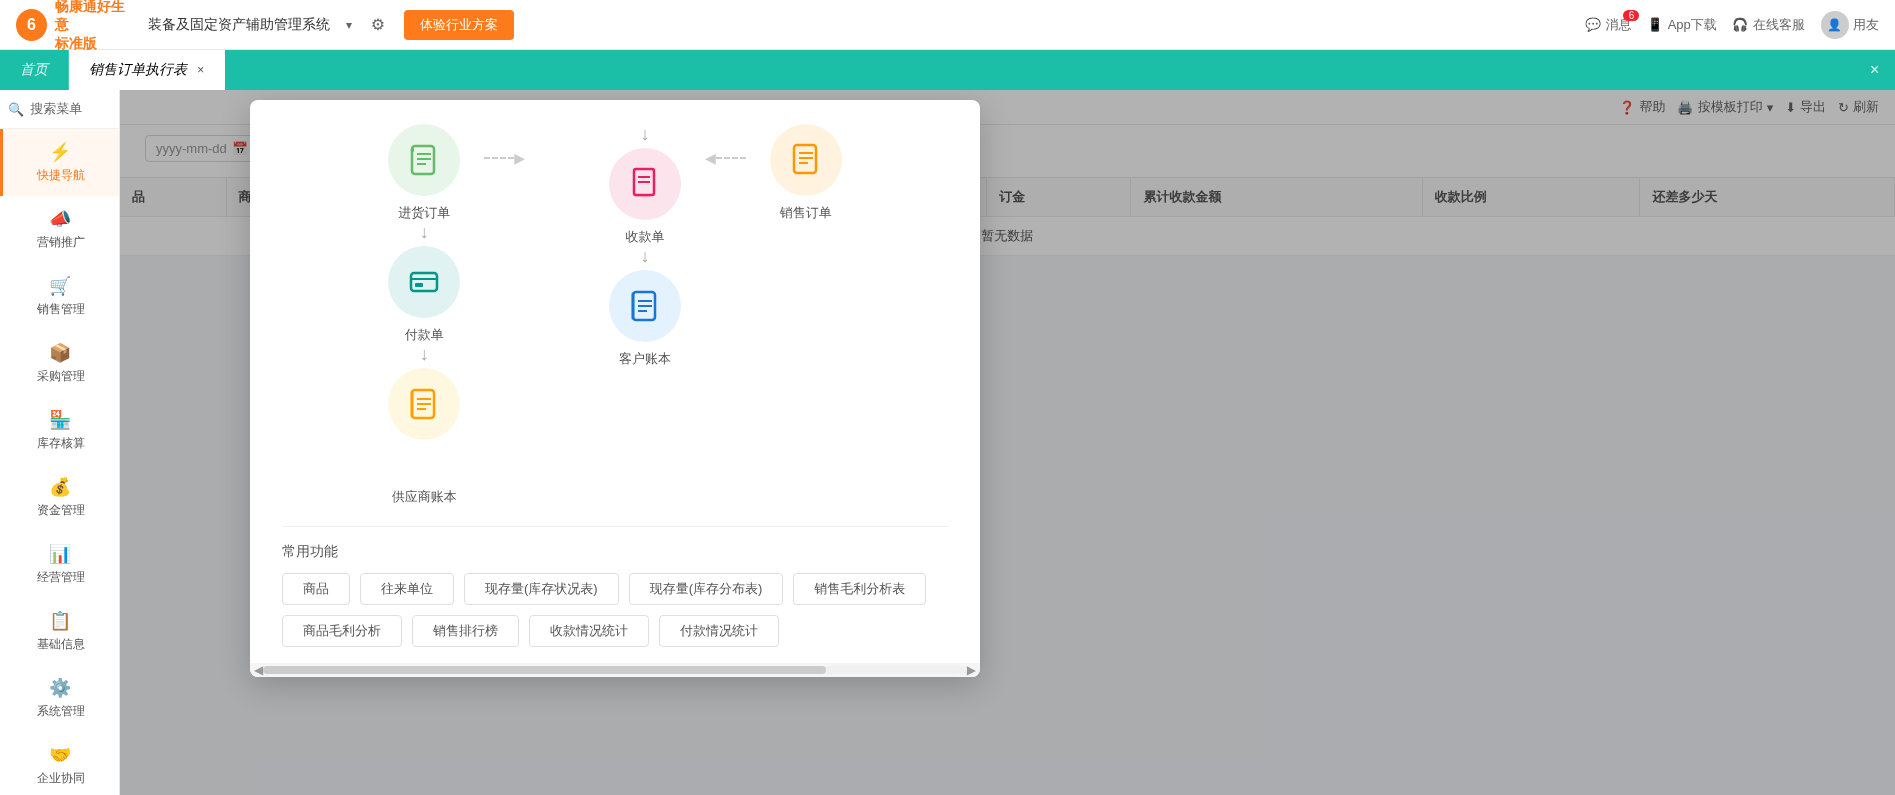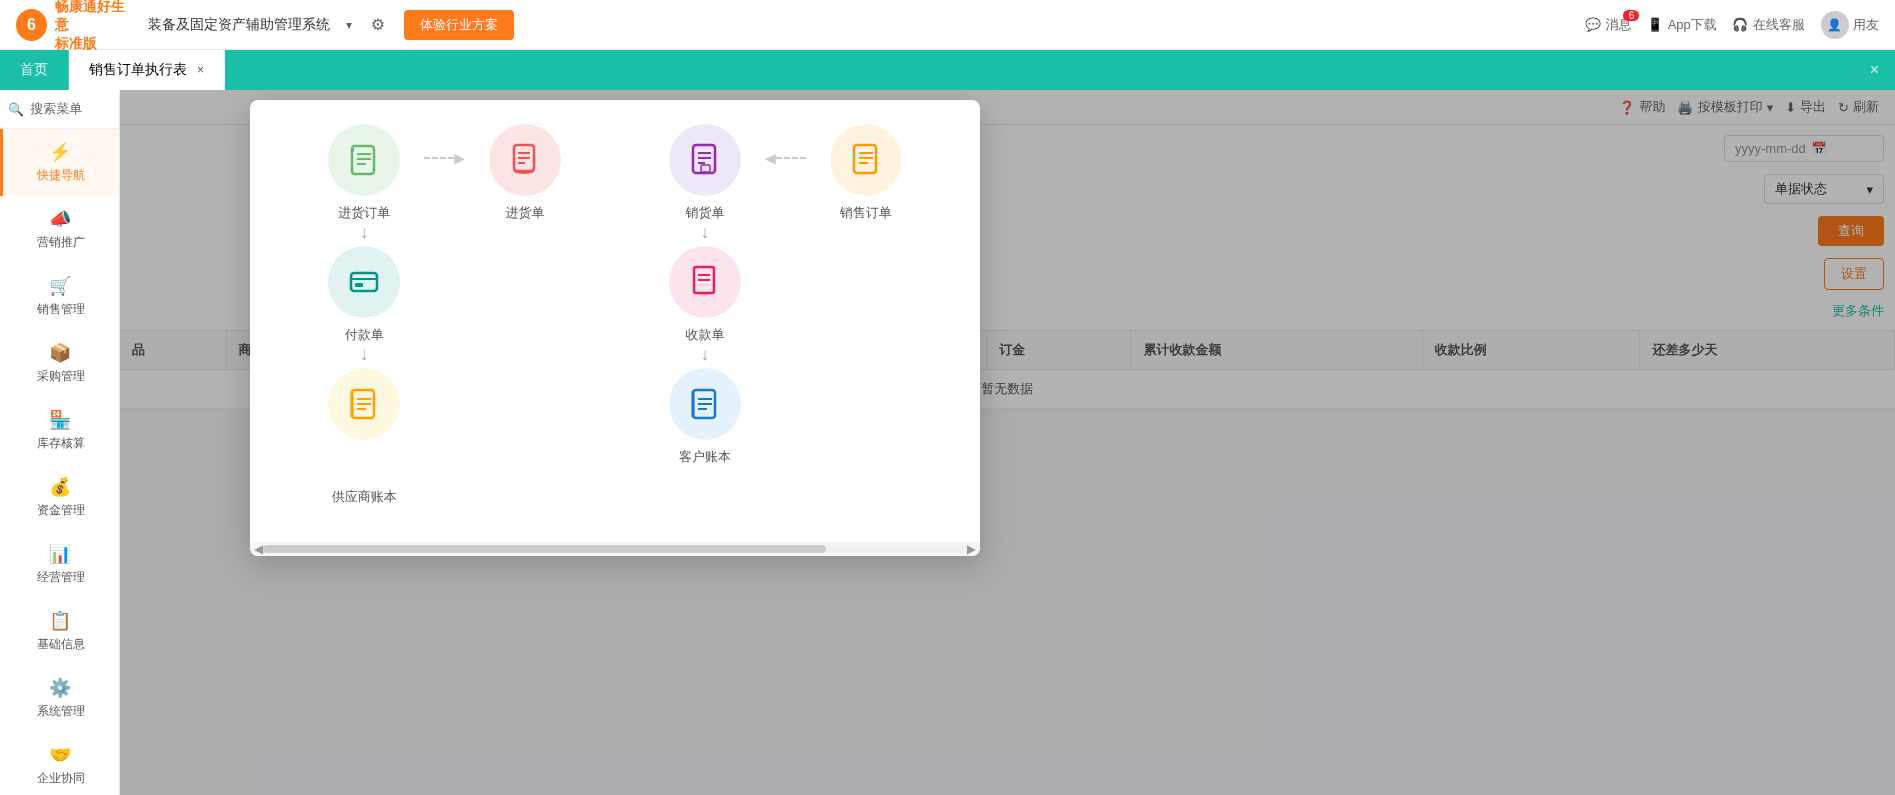--- a/index.html
+++ b/index.html
@@ -28,21 +28,21 @@
       background: #ff7a1a; color: #fff; border: none; padding: 6px 16px;
       border-radius: 4px; cursor: pointer; font-size: 13px;
     }
     .header-right { margin-left: auto; display: flex; align-items: center; gap: 16px; }
     .header-icon-item { display: flex; align-items: center; gap: 4px; color: #666; font-size: 13px; cursor: pointer; position: relative; }
     .badge { background: #f5222d; color: #fff; border-radius: 8px; font-size: 10px; padding: 0 4px; position: absolute; top: -6px; right: -8px; min-width: 16px; text-align: center; }
     .user-avatar { width: 28px; height: 28px; background: #ccc; border-radius: 50%; display: flex; align-items: center; justify-content: center; color: #fff; font-size: 12px; }
 
     
     .nav-tabs {
-      display: flex; align-items: center; background: #1bbfa7; height: 40px; padding: 0;
+      display: flex; align-items: center; background: #1bbfa7; height: 40px; padding: 0; font-style: italic;
     }
     .nav-tab {
       padding: 0 20px; height: 40px; display: flex; align-items: center;
       color: rgba(255,255,255,0.85); cursor: pointer; font-size: 14px; gap: 6px;
       border-right: 1px solid rgba(255,255,255,0.2);
     }
     .nav-tab.active { background: #fff; color: #000000; }
     .nav-tab .close-btn { font-size: 12px; color: inherit; margin-left: 4px; opacity: 0.7; }
     .nav-tab-close-all { margin-left: auto; padding: 0 16px; color: rgba(255,255,255,0.85); cursor: pointer; font-size: 16px; }
 
@@ -73,22 +73,22 @@
 
     
     .content-toolbar {
       display: flex; align-items: center; justify-content: flex-end;
       padding: 8px 16px; background: #fff; border-bottom: 1px solid #e8e8e8; gap: 12px;
     }
     .toolbar-btn { display: flex; align-items: center; gap: 4px; color: #666; font-size: 13px; cursor: pointer; }
 
     
     .filter-bar {
-      display: flex; align-items: flex-end; padding: 10px 11px; background: #fff;
-      border-bottom: 1px solid #e8e8e8; gap: 12px; flex-wrap: wrap; flex-direction: column;
+      display: flex; align-items: flex-start; padding: 10px 25px; background: #fff;
+      border-bottom: 1px solid #e8e8e8; gap: 12px; flex-wrap: wrap;
     }
     .filter-input {
       border: 1px solid #d9d9d9; border-radius: 4px; padding: 5px 10px;
       font-size: 13px; color: #999; display: flex; align-items: center; gap: 6px;
       background: #fff; min-width: 160px;
     }
     .filter-select {
       border: 1px solid #d9d9d9; border-radius: 4px; padding: 5px 10px;
       font-size: 13px; color: #333; display: flex; align-items: center; gap: 6px;
       background: #fff; min-width: 120px; justify-content: space-between;
@@ -363,52 +363,24 @@
               </div>
             </div>
 
             <div style="display:flex; flex-direction:column; align-items:center; margin-top:26px;">
               <div style="display:flex; align-items:center;">
                 <div style="width:30px; border-top: 2px dashed #ccc;"></div>
                 <span style="color:#ccc; font-size:14px;">▶</span>
               </div>
             </div>
 
+
+            <div style="width:60px;"></div>
+
             <div style="display:flex; flex-direction:column; align-items:center;">
-              <div class="flow-node">
-                <div class="flow-circle red">
-                  <svg width="36" height="36" viewBox="0 0 36 36">
-                      <rect x="7" y="3" width="20" height="26" rx="3" fill="none" stroke="#ef5350" stroke-width="2.5"></rect>
-                      <line x1="11" y1="11" x2="23" y2="11" stroke="#ef5350" stroke-width="2"></line>
-                      <line x1="11" y1="16" x2="23" y2="16" stroke="#ef5350" stroke-width="2"></line>
-                      <line x1="11" y1="21" x2="18" y2="21" stroke="#ef5350" stroke-width="2"></line>
-                      <path d="M7 29 Q17 33 27 29" fill="none" stroke="#ef5350" stroke-width="2"></path>
-                    </svg>
-                </div>
-                <span class="flow-label">进货单</span>
-              </div>
-
-              <div style="height:100px;"></div>
-            </div>
-
-            <div style="width:60px;"></div>
-
-            <div style="display:flex; flex-direction:column; align-items:center;">
-              <div class="flow-node">
-                <div class="flow-circle purple">
-                  <svg width="36" height="36" viewBox="0 0 36 36">
-                      <rect x="6" y="3" width="22" height="28" rx="3" fill="none" stroke="#9c27b0" stroke-width="2.5"></rect>
-                      <line x1="11" y1="11" x2="24" y2="11" stroke="#9c27b0" stroke-width="2"></line>
-                      <line x1="11" y1="16" x2="24" y2="16" stroke="#9c27b0" stroke-width="2"></line>
-                      <line x1="11" y1="21" x2="18" y2="21" stroke="#9c27b0" stroke-width="2"></line>
-                      <rect x="14" y="23" width="9" height="7" rx="1" fill="none" stroke="#9c27b0" stroke-width="1.5"></rect>
-                    </svg>
-                </div>
-                <span class="flow-label">销货单</span>
-              </div>
               <div class="flow-arrow-v" style="height:20px;">↓</div>
               <div class="flow-node" style="margin-top:4px;">
                 <div class="flow-circle pink">
                   <svg width="36" height="36" viewBox="0 0 36 36">
                       <rect x="7" y="3" width="20" height="26" rx="2" fill="none" stroke="#e91e63" stroke-width="2.5"></rect>
                       <line x1="11" y1="11" x2="23" y2="11" stroke="#e91e63" stroke-width="2"></line>
                       <line x1="11" y1="16" x2="23" y2="16" stroke="#e91e63" stroke-width="2"></line>
                       <path d="M7 29 Q17 34 27 29 L27 29 L7 29Z" fill="#e91e63" opacity="0.2"></path>
                     </svg>
                 </div>
@@ -446,20 +418,34 @@
                       <line x1="11" y1="21" x2="20" y2="21" stroke="#ff9800" stroke-width="2"></line>
                     </svg>
                 </div>
                 <span class="flow-label">销售订单</span>
               </div>
               <div style="height:100px;"></div>
             </div>
 
           </div>
 
+          <div class="common-funcs">
+            <div class="common-funcs-title">常用功能</div>
+            <div class="func-buttons">
+              <button class="func-btn">商品</button>
+              <button class="func-btn">往来单位</button>
+              <button class="func-btn">现存量(库存状况表)</button>
+              <button class="func-btn">现存量(库存分布表)</button>
+              <button class="func-btn">销售毛利分析表</button>
+              <button class="func-btn">商品毛利分析</button>
+              <button class="func-btn">销售排行榜</button>
+              <button class="func-btn">收款情况统计</button>
+              <button class="func-btn">付款情况统计</button>
+            </div>
+          </div>
         </div>
 
         <div class="modal-scrollbar">
           <span class="modal-scroll-arr">◀</span>
           <div class="modal-scrollbar-inner">
             <div class="modal-scrollbar-thumb"></div>
           </div>
           <span class="modal-scroll-arr">▶</span>
         </div>
       </div>

